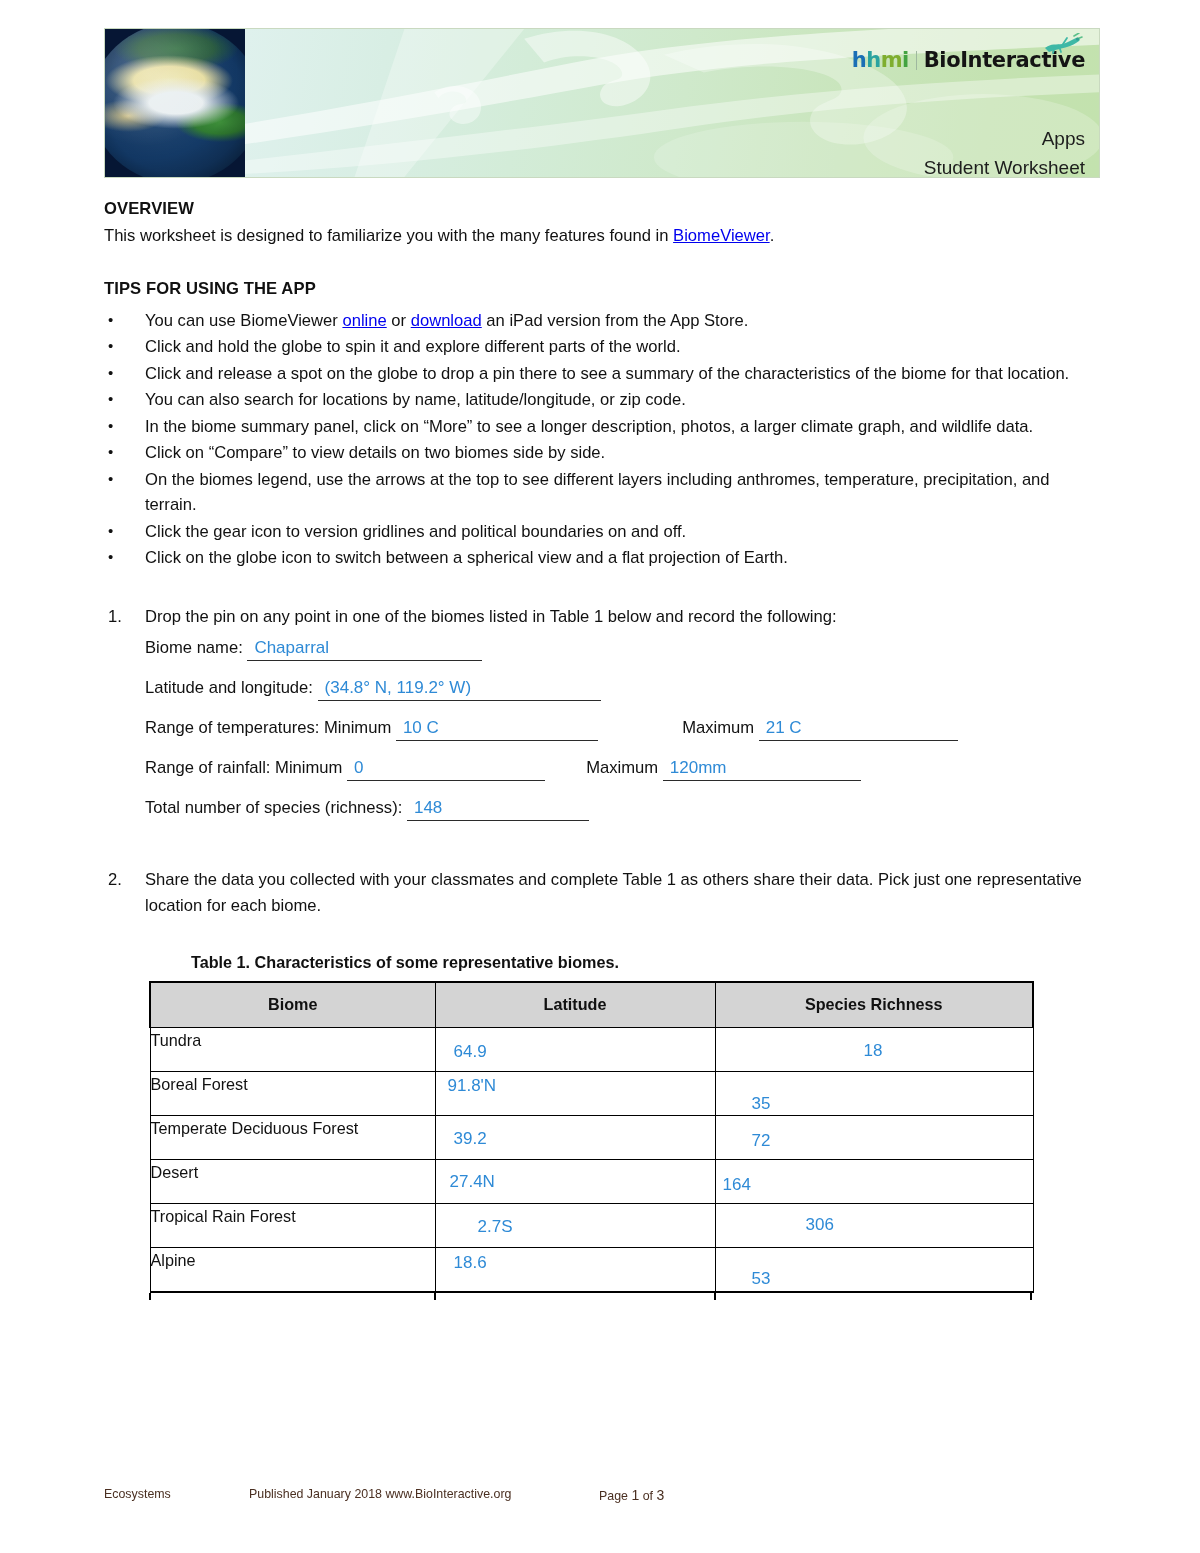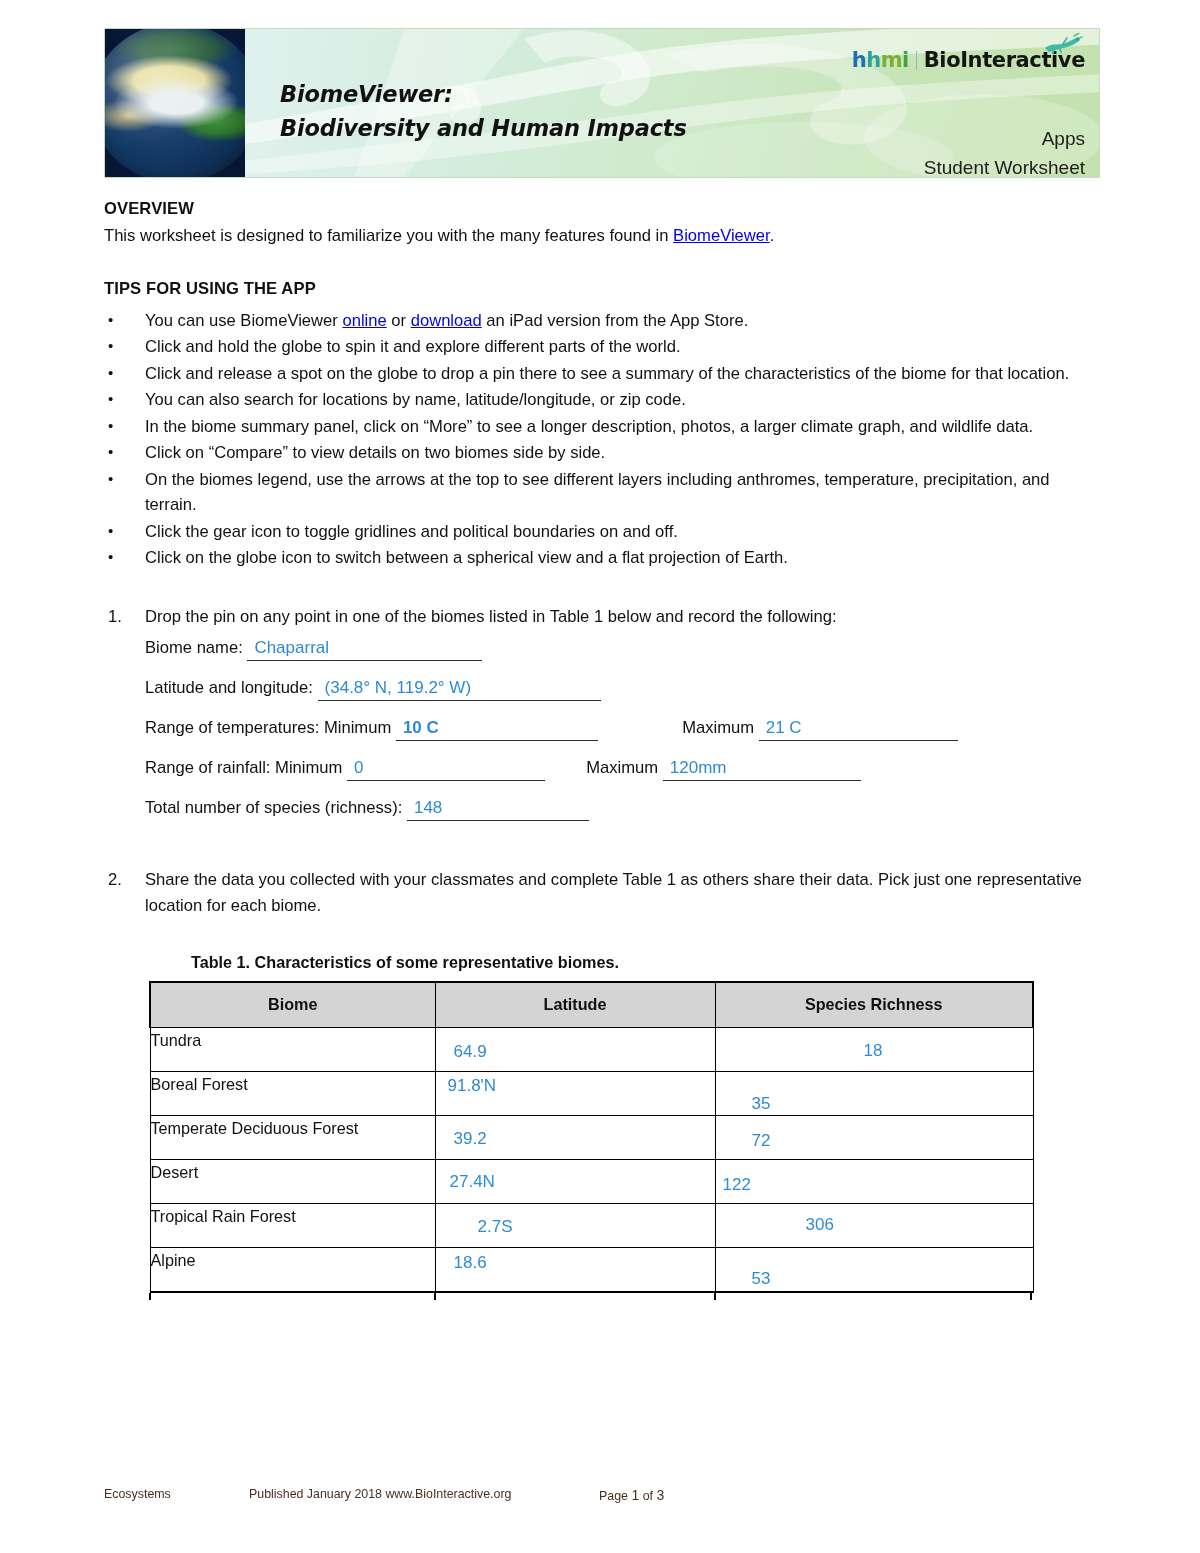--- a/index.html
+++ b/index.html
@@ -216,21 +216,21 @@
     left: 7px;
     bottom: 2px;
     color: #2e8ad6;
     font-family: "Liberation Sans", sans-serif;
     font-size: 17px;
     line-height: 20px;
     white-space: nowrap;
   }
   .blank.bn-name   { width: 235px; }
   .blank.bn-latlon { width: 283px; }
-  .blank.bn-tmin   { width: 202px; font-weight: bold; }
+  .blank.bn-tmin   { width: 202px; }
   .blank.bn-tmax   { width: 199px; }
   .blank.bn-rmin   { width: 198px; }
   .blank.bn-rmax   { width: 198px; }
   .blank.bn-rich   { width: 182px; }
   .gap-a { display: inline-block; width: 75px; }
   .gap-b { display: inline-block; width: 32px; }
 
   
   .table-wrap {
     margin-left: 45px;
@@ -333,24 +333,20 @@
     <ellipse cx="880" cy="110" rx="120" ry="44" fill="#ffffff" opacity="0.22"></ellipse>
     <ellipse cx="700" cy="130" rx="150" ry="36" fill="#ffffff" opacity="0.18"></ellipse>
   </svg>
 
   <div class="globe-box">
     <div class="globe-sphere">
       <div class="globe-shade"></div>
     </div>
   </div>
 
-  <div class="banner-title">
-    <div>BiomeViewer:</div>
-    <div>Biodiversity and Human Impacts</div>
-  </div>
 
   <div class="banner-right">
     <svg class="lizard-icon" width="42" height="26" viewBox="0 0 42 26">
       <path d="M4 15 C 10 10, 16 12, 21 11 C 26 10, 30 7, 35 5 C 38 4, 40 6, 38 8 C 34 11, 30 13, 26 14 C 22 15, 14 17, 8 19 Z" fill="#3fb8a6"></path>
       <path d="M22 11 L26 5 M26 12 L31 9 M14 14 L12 20 M18 13 L20 19" stroke="#3fb8a6" stroke-width="1.8" fill="none" stroke-linecap="round"></path>
       <path d="M33 3 L38 0 M36 6 L41 4" stroke="#5cc08a" stroke-width="1.6" stroke-linecap="round"></path>
       <circle cx="36.5" cy="6" r="1.6" fill="#2f9e8e"></circle>
     </svg>
     <div class="hhmi-logo">
       <span><span class="hhmi-h1">h</span><span class="hhmi-h2">h</span><span class="hhmi-m">m</span><span class="hhmi-i">i</span></span><span class="hhmi-bar"></span><span class="hhmi-bio">BioInteractive</span>
@@ -372,21 +368,21 @@
 
   <div class="sec-head">TIPS FOR USING THE APP</div>
   <ul class="tips">
     <li><span>You can use BiomeViewer </span><span class="doclink">online</span><span> or </span><span class="doclink">download</span><span> an iPad version from the App Store.</span></li>
     <li>Click and hold the globe to spin it and explore different parts of the world.</li>
     <li>Click and release a spot on the globe to drop a pin there to see a summary of the characteristics of the biome for that location.</li>
     <li>You can also search for locations by name, latitude/longitude, or zip code.</li>
     <li>In the biome summary panel, click on “More” to see a longer description, photos, a larger climate graph, and wildlife data.</li>
     <li>Click on “Compare” to view details on two biomes side by side.</li>
     <li>On the biomes legend, use the arrows at the top to see different layers including anthromes, temperature, precipitation, and terrain.</li>
-    <li>Click the gear icon to toggle gridlines and political boundaries on and off.</li>
+    <li>Click the gear icon to version gridlines and political boundaries on and off.</li>
     <li>Click on the globe icon to switch between a spherical view and a flat projection of Earth.</li>
   </ul>
 
   <div class="spacer-lg"></div>
 
 
   <ol class="qlist">
     <li>Drop the pin on any point in one of the biomes listed in Table 1 below and record the following:</li>
   </ol>
 
@@ -473,21 +469,21 @@
           <td class="cell-val">
               <span style="left:36px; top:12px;">72</span>
             </td>
         </tr>
         <tr>
           <td class="cell-biome">Desert</td>
           <td class="cell-val">
               <span style="left:14px; top:9px;">27.4N</span>
             </td>
           <td class="cell-val">
-              <span style="left:7px; top:12px;">122</span>
+              <span style="left:7px; top:12px;">164</span>
             </td>
         </tr>
         <tr>
           <td class="cell-biome">Tropical Rain Forest</td>
           <td class="cell-val">
               <span style="left:42px; top:10px;">2.7S</span>
             </td>
           <td class="cell-val">
               <span style="left:90px; top:8px;">306</span>
             </td>

